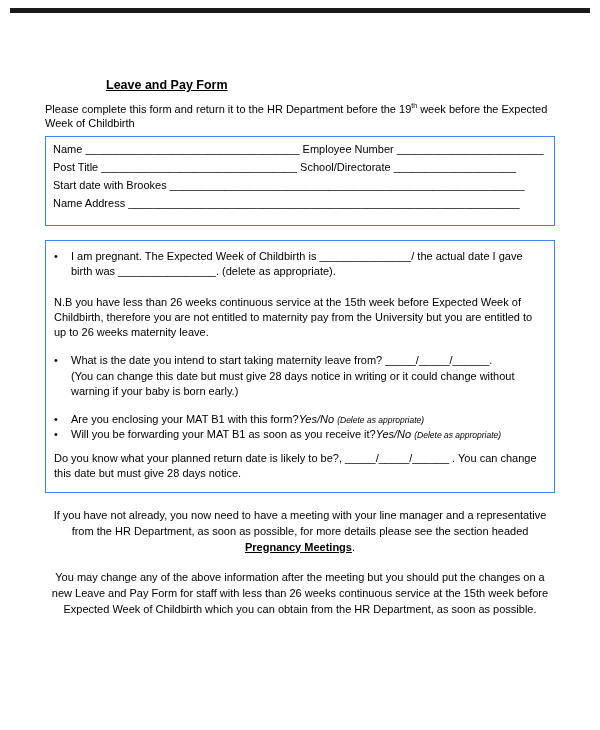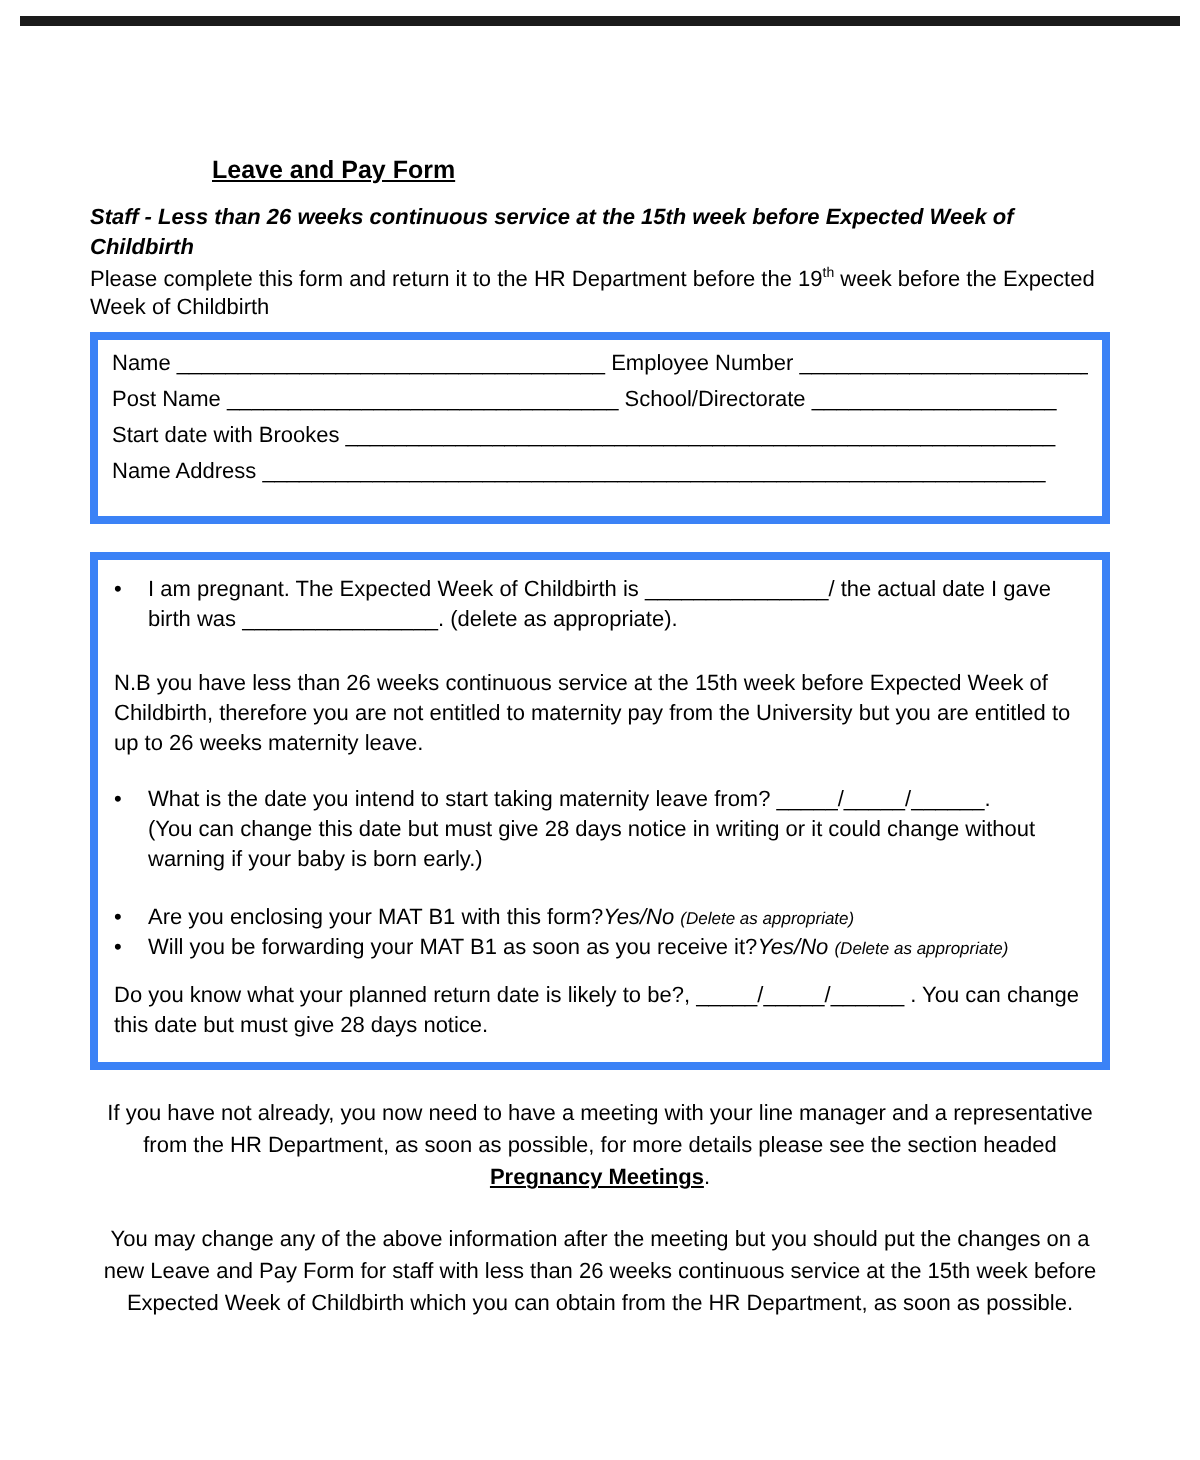--- a/index.html
+++ b/index.html
@@ -26,21 +26,21 @@
     font-weight: bold;
     text-decoration: underline;
     margin-left: 61px;
     margin-bottom: 8px;
     display: inline-block;
   }
   .title-wrap { margin-bottom: 2px; }
   .subtitle { font-weight: bold; font-style: italic; line-height: 1.35; }
   .intro { line-height: 1.3; margin-top: 1px; margin-bottom: 5px; }
   sup { font-size: 7px; vertical-align: super; line-height: 0; }
-  .box { border: 4px solid #3b82f6; }
+  .box { border: 1px solid #3b82f6; }
   .fields-box { padding: 3px 7px 13px 7px; }
   .field-row { white-space: nowrap; overflow: hidden; line-height: 18px; }
   .main-box { margin-top: 14px; padding: 8px 8px 10px 8px; line-height: 1.38; }
   .bullet-item { display: flex; }
   .bullet-glyph { width: 17px; flex: none; }
   .b { font-weight: normal; }
   .nb-para { margin-top: 16px; }
   .mt { margin-top: 13px; }
   .mt-s { margin-top: 9px; }
   .qa-row { display: flex; }
@@ -54,32 +54,31 @@
 <body>
 
 <div class="top-bar"></div>
 
 <div class="content">
 
   <div class="title-wrap">
     <span class="title">Leave and Pay Form</span>
   </div>
 
-  <p class="subtitle">Staff - Less than 26 weeks continuous service at the 15th week before Expected Week of Childbirth</p>
 
   <p class="intro">
     <span>Please complete this form and return it to the HR Department before the 19</span><sup>th</sup><span> week before the Expected Week of Childbirth</span>
   </p>
 
   <div class="box fields-box">
     <div class="field-row">
       <span>Name </span><span>___________________________________</span><span> Employee Number </span><span>________________________</span>
     </div>
     <div class="field-row">
-      <span>Post Name </span><span>________________________________</span><span> School/Directorate </span><span>____________________</span>
+      <span>Post Title </span><span>________________________________</span><span> School/Directorate </span><span>____________________</span>
     </div>
     <div class="field-row">
       <span>Start date with Brookes </span><span>__________________________________________________________</span>
     </div>
     <div class="field-row">
       <span>Name Address </span><span>________________________________________________________________</span>
     </div>
   </div>
 
   <div class="box main-box">

